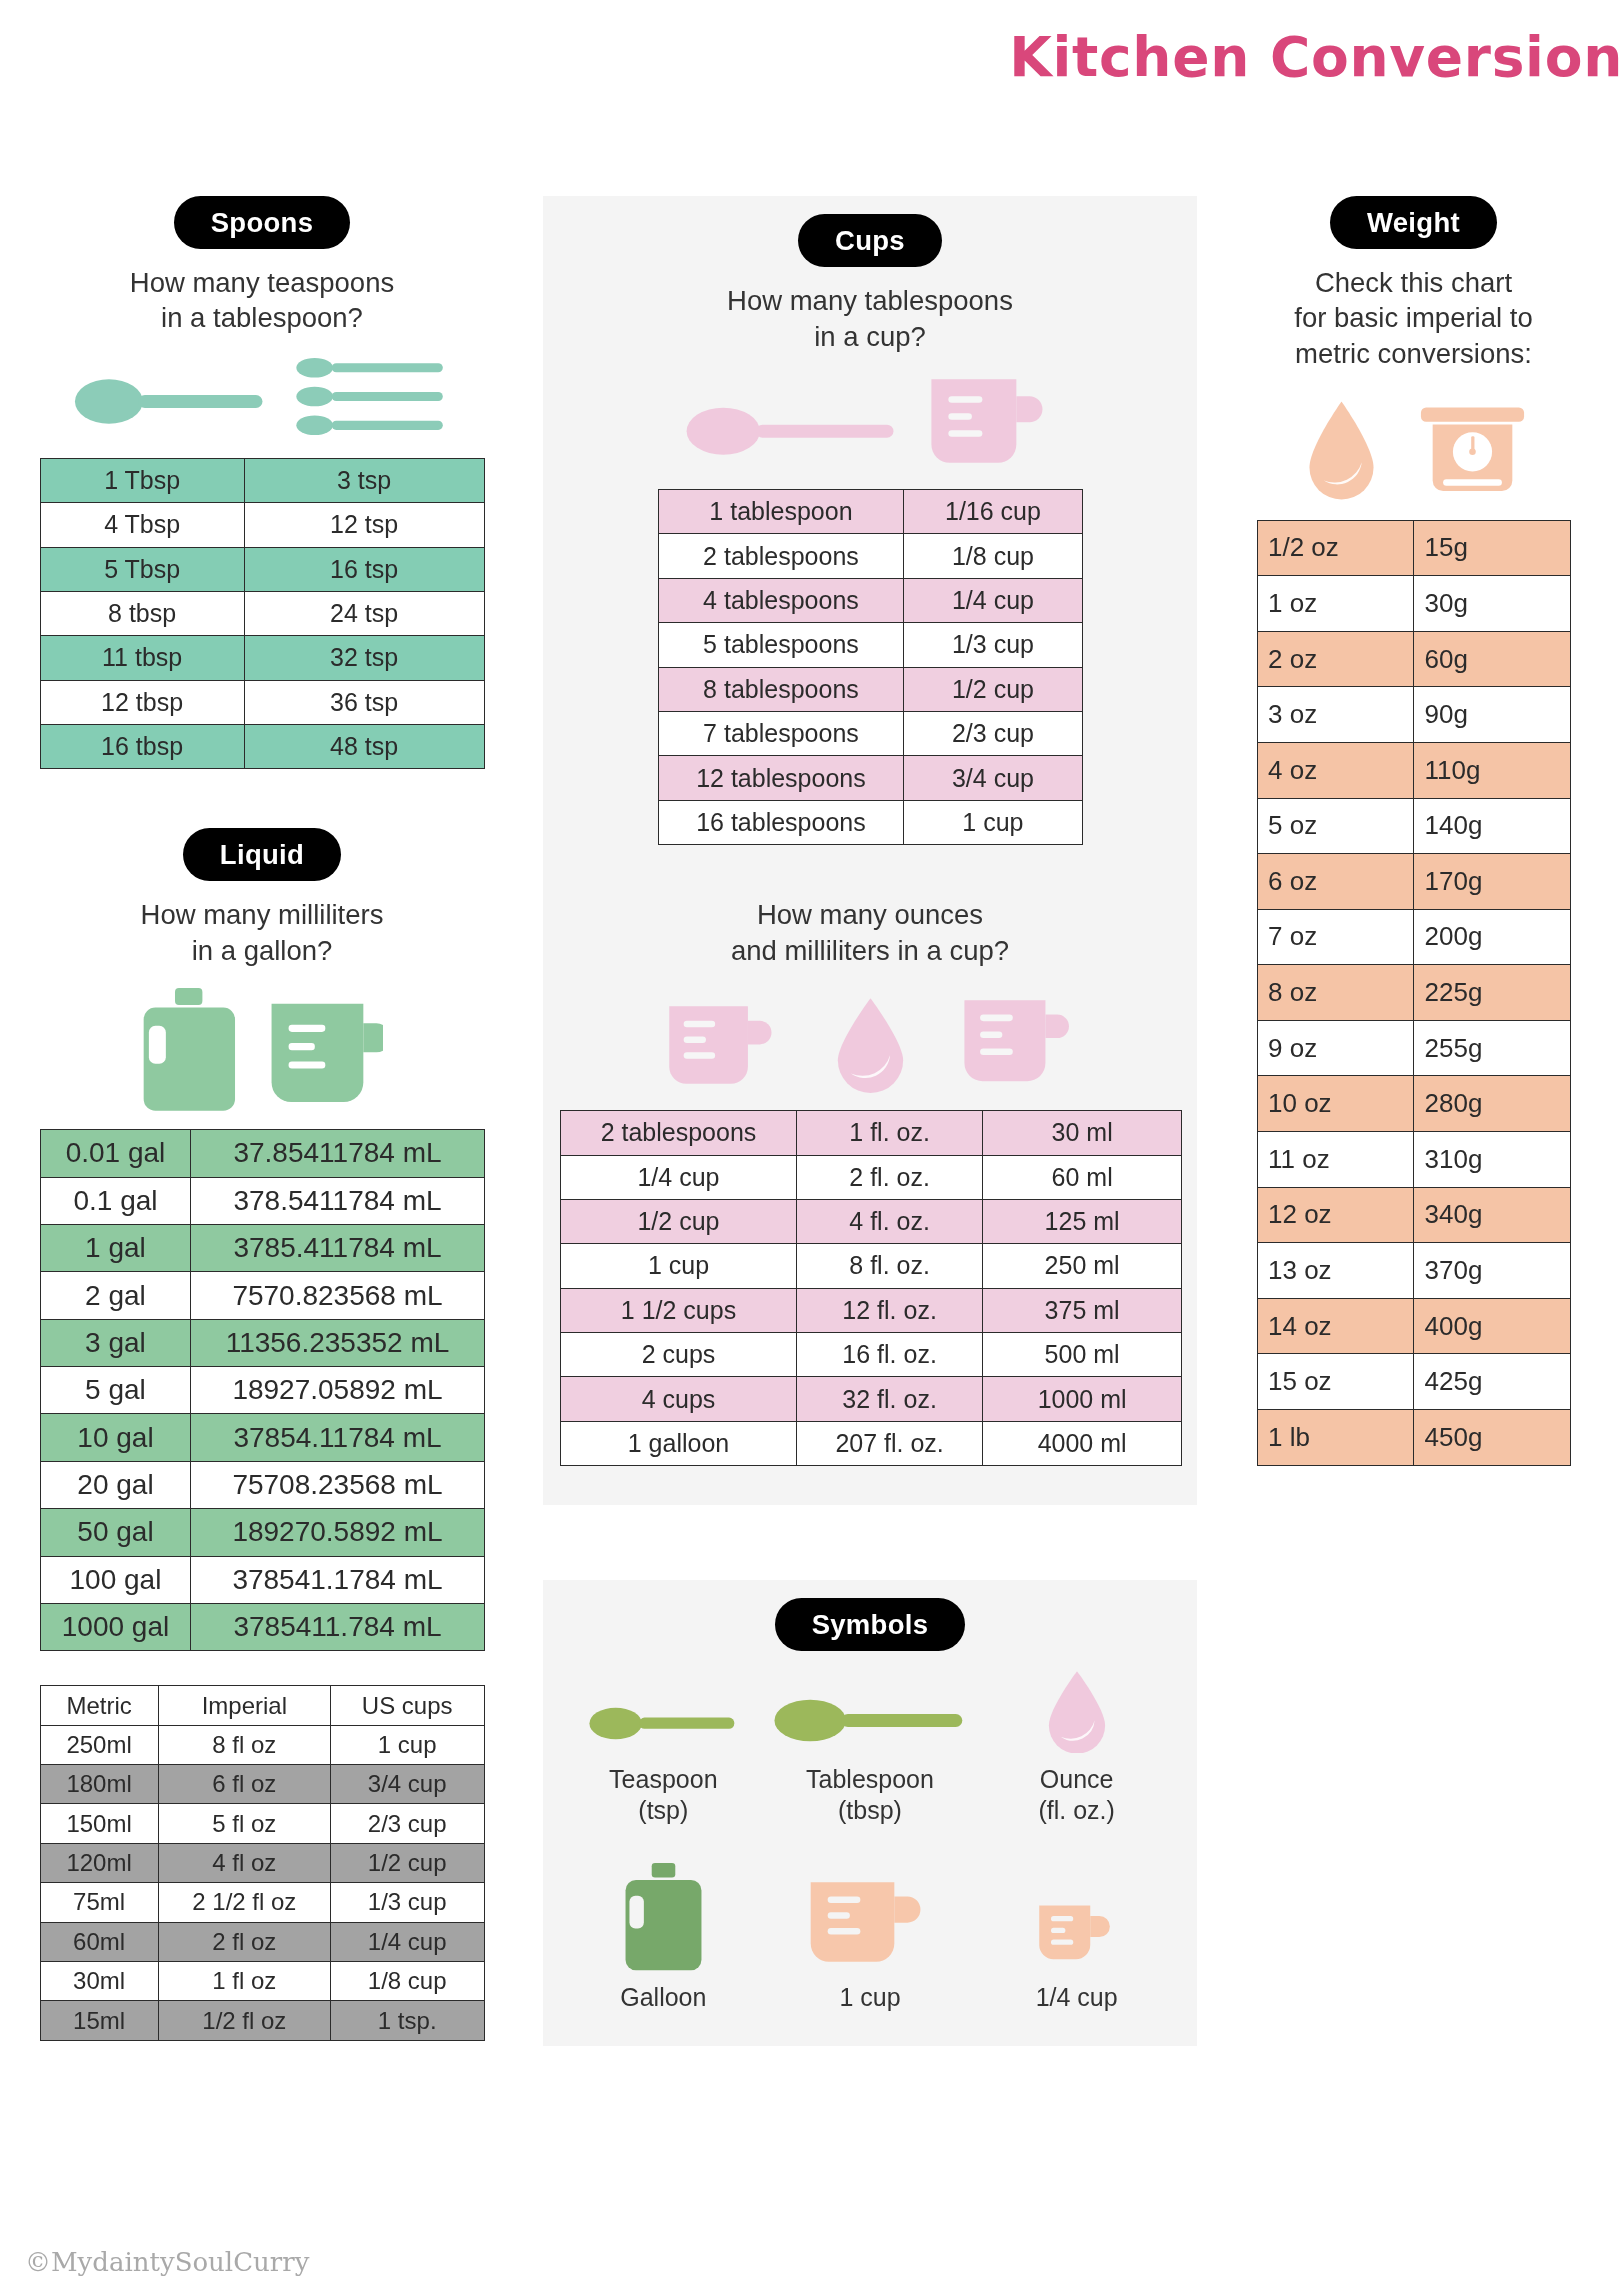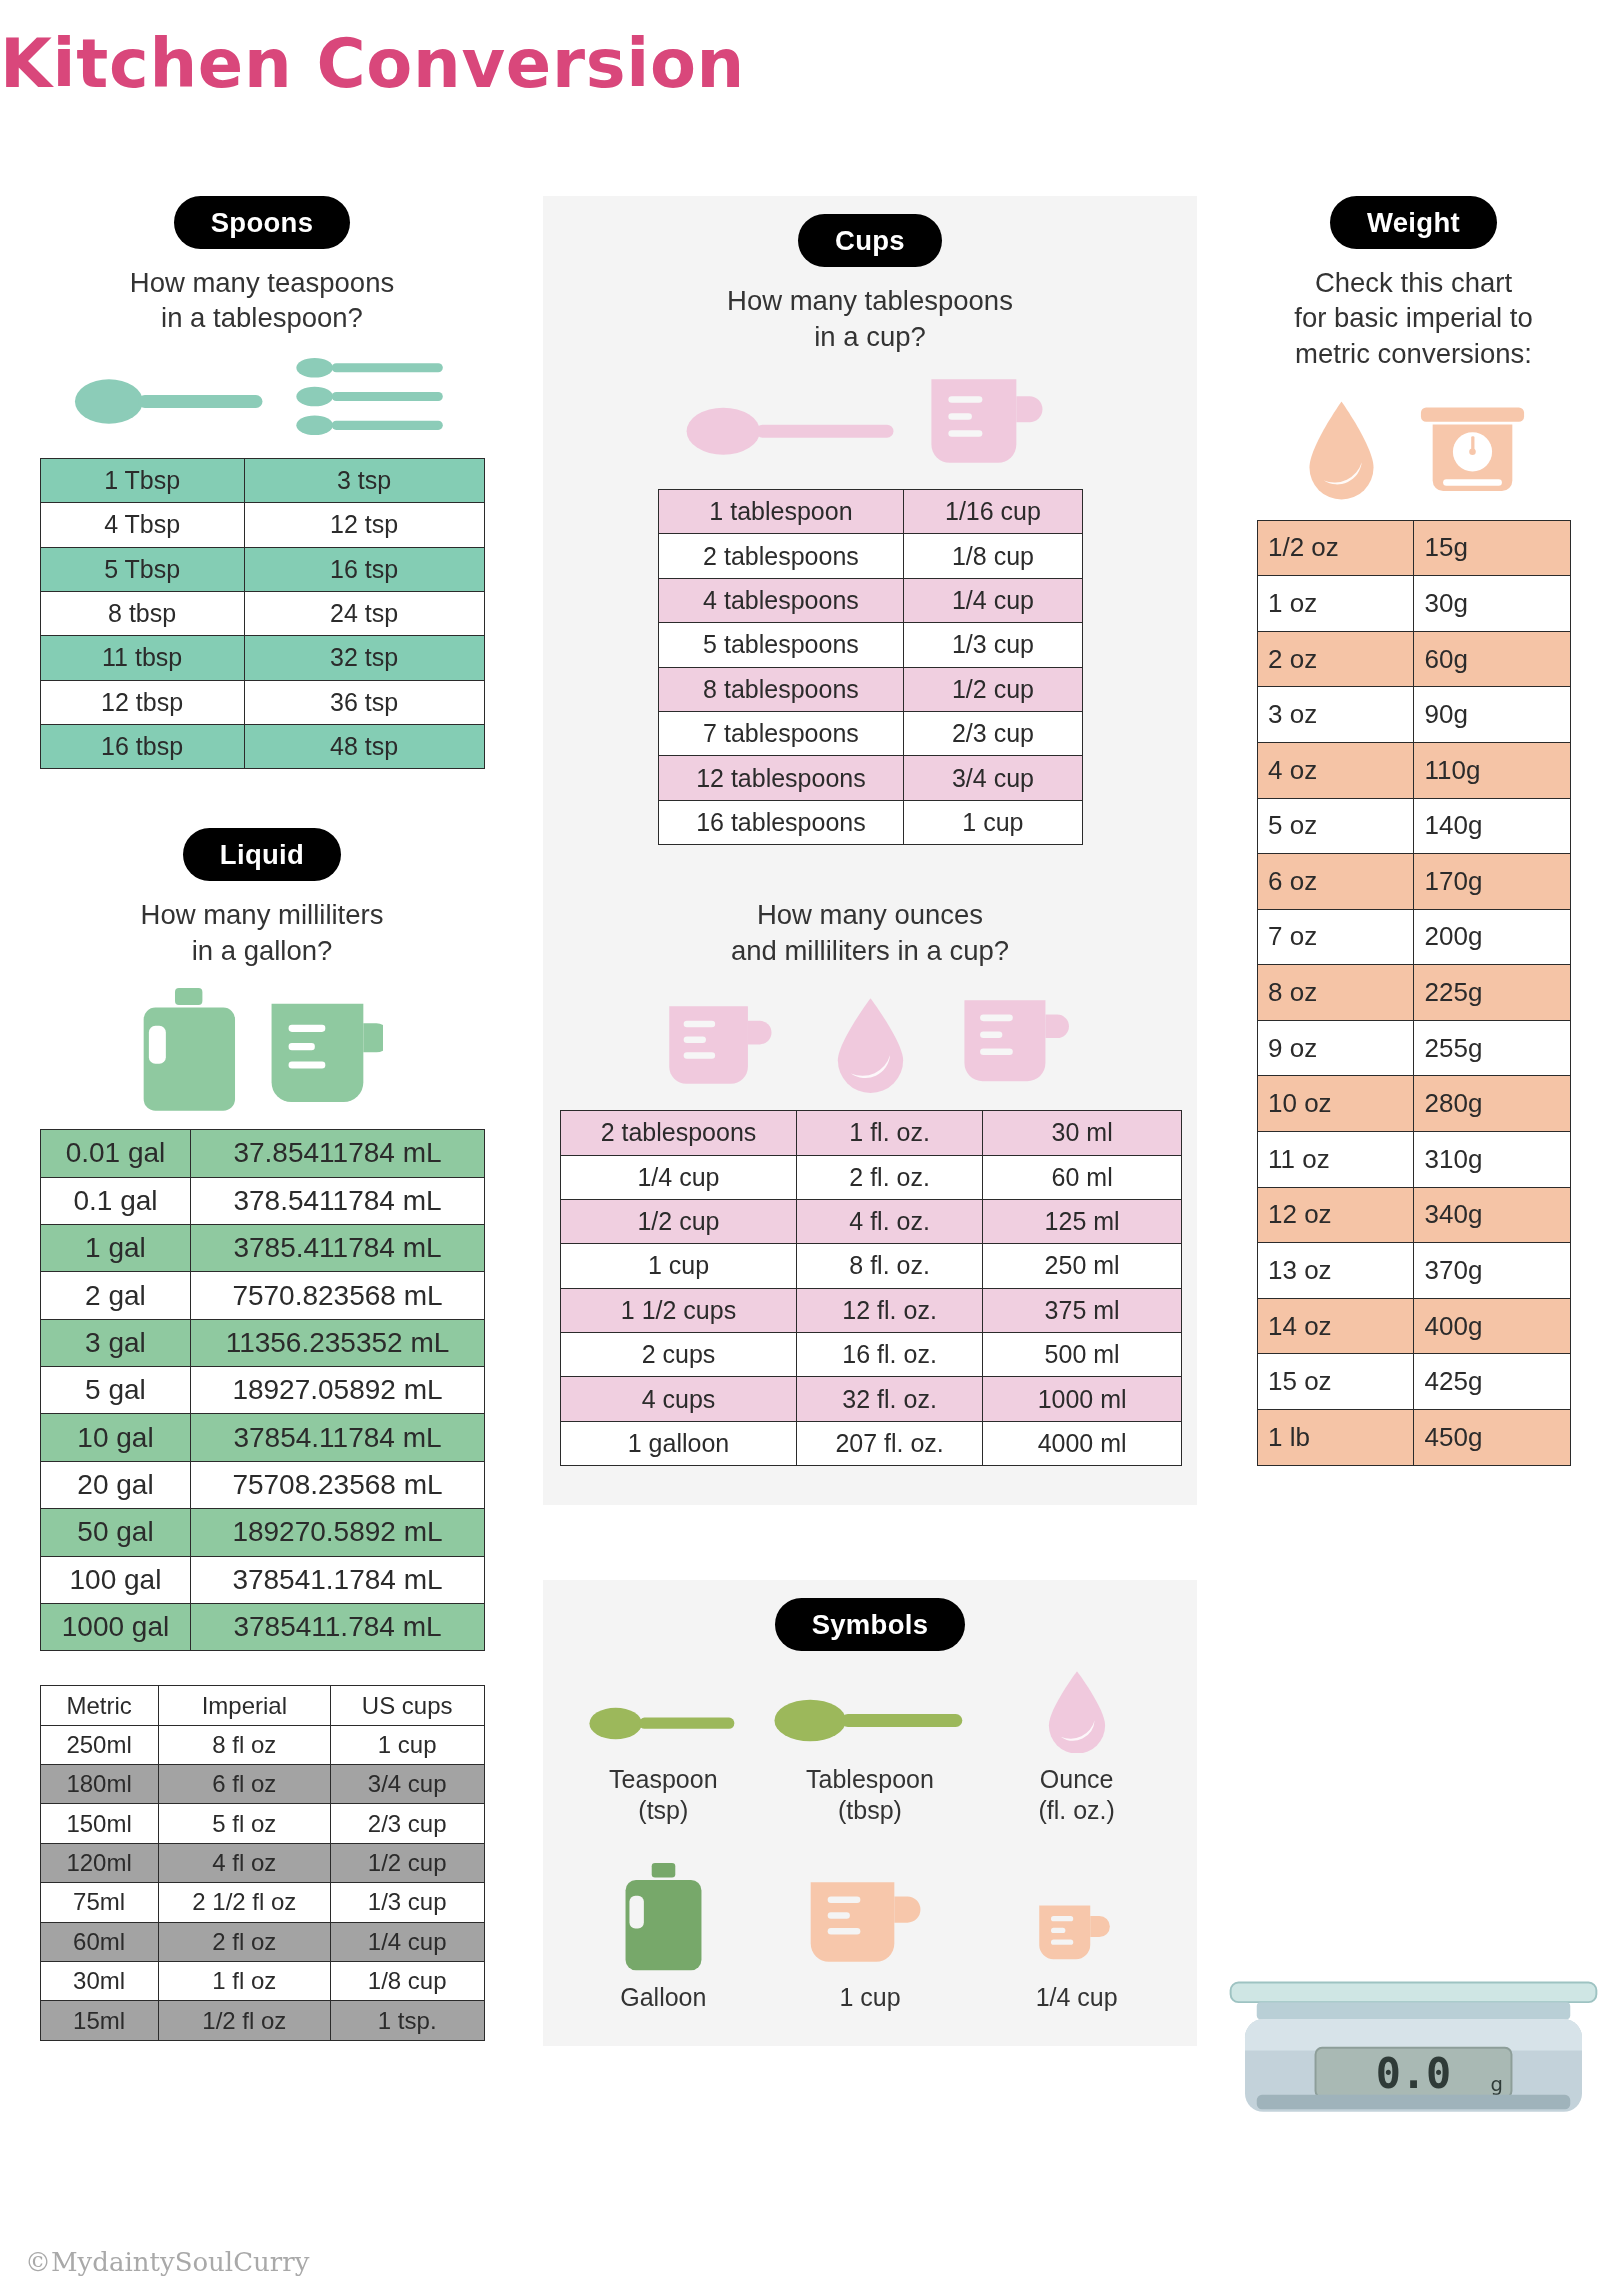--- a/index.html
+++ b/index.html
@@ -17,24 +17,24 @@
   }
   .page {
     position: relative;
     width: 1623px;
     height: 2295px;
     box-sizing: border-box;
   }
 
   
   .title {
-    text-align: left;
+    text-align: right;
     font-family: "DejaVu Sans", sans-serif;
     font-weight: bold;
-    font-size: 67px;
+    font-size: 55px;
     color: #d9477b;
     letter-spacing: 0.7px;
     padding-top: 29.4px;
     line-height: 1.05;
   }
 
   
   .pill {
     background: #000000;
     color: #ffffff;
@@ -662,28 +662,16 @@
                 <td>1 lb</td>
                 <td>450g</td>
               </tr>
           </tbody>
         </table>
       </div>
     </div>
 
   </div>
 
-  <div class="scale-wrap">
-    <svg width="393" height="209" viewBox="0 0 600 320">
-      <rect x="20" y="10" width="560" height="30" rx="12" fill="#cfe6e4" stroke="#9ec3c2" stroke-width="3"></rect>
-      <rect x="60" y="40" width="480" height="26" rx="6" fill="#b9cfd6"></rect>
-      <path d="M70 66 h460 a28 28 0 0 1 28 28 v86 a28 28 0 0 1 -28 28 h-460 a28 28 0 0 1 -28 -28 v-86 a28 28 0 0 1 28 -28 z" fill="#c3d2da"></path>
-      <path d="M70 66 h460 a28 28 0 0 1 28 28 v20 h-516 v-20 a28 28 0 0 1 28 -28 z" fill="#d7e3e9"></path>
-      <rect x="150" y="110" width="300" height="76" rx="10" fill="#a9b9b4" stroke="#8d9e99" stroke-width="3"></rect>
-      <text x="300" y="172" font-family="DejaVu Sans Mono, monospace" font-size="64" font-weight="bold" text-anchor="middle" fill="#2f3b38">0.0</text>
-      <text x="418" y="176" font-family="DejaVu Sans, sans-serif" font-size="30" fill="#2f3b38">g</text>
-      <rect x="60" y="182" width="480" height="22" rx="8" fill="#9fb3bb"></rect>
-    </svg>
-  </div>
 
   <div class="footer">©MydaintySoulCurry</div>
 </div>
 
 
 </body></html>

